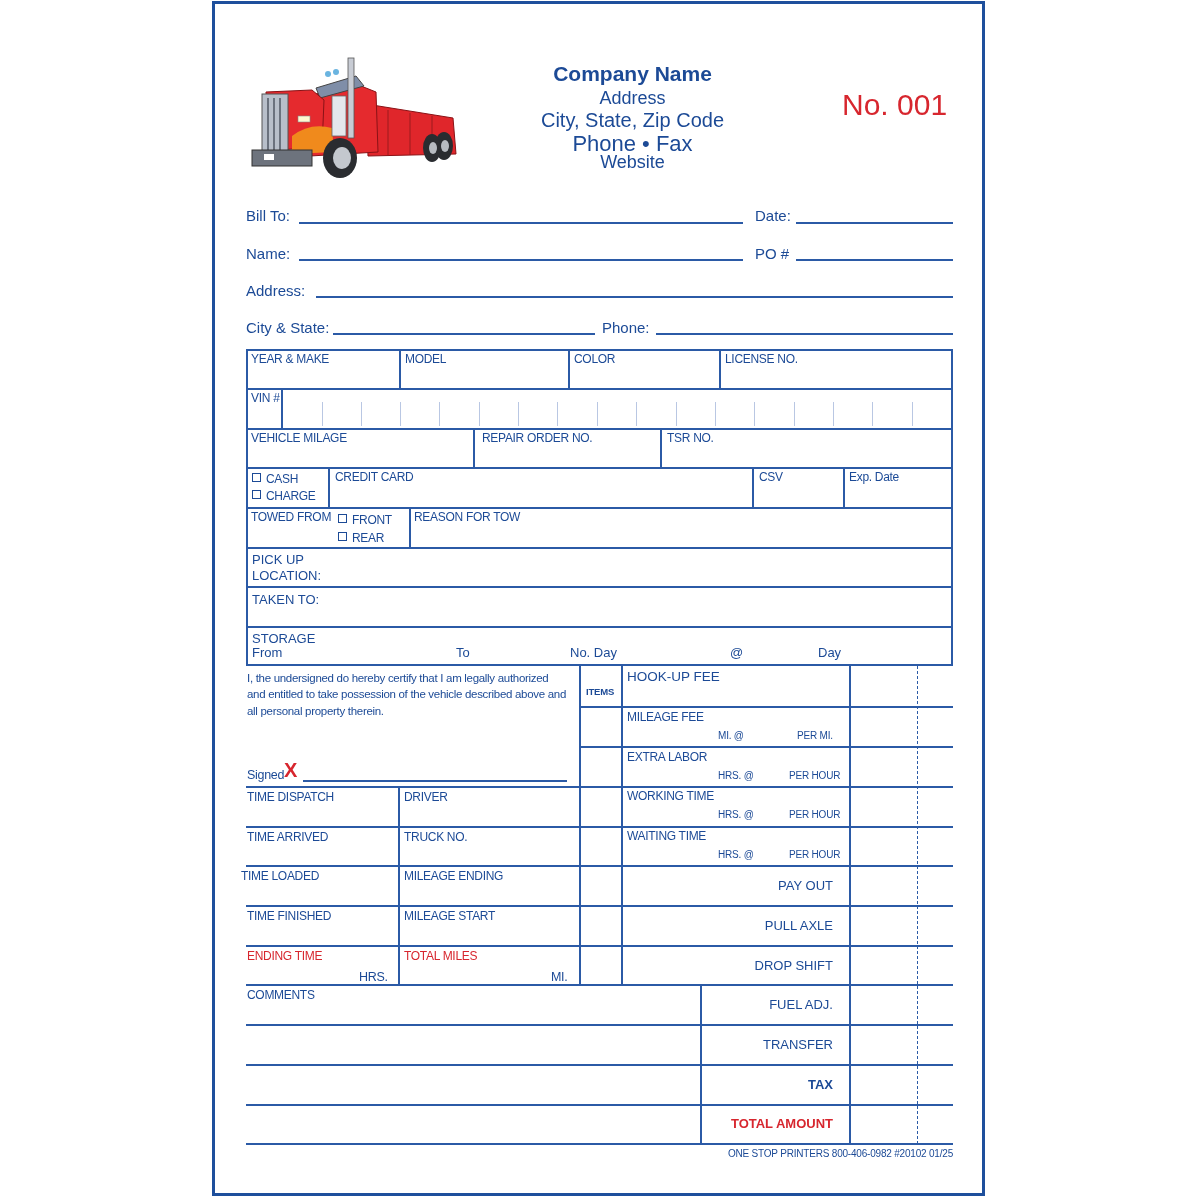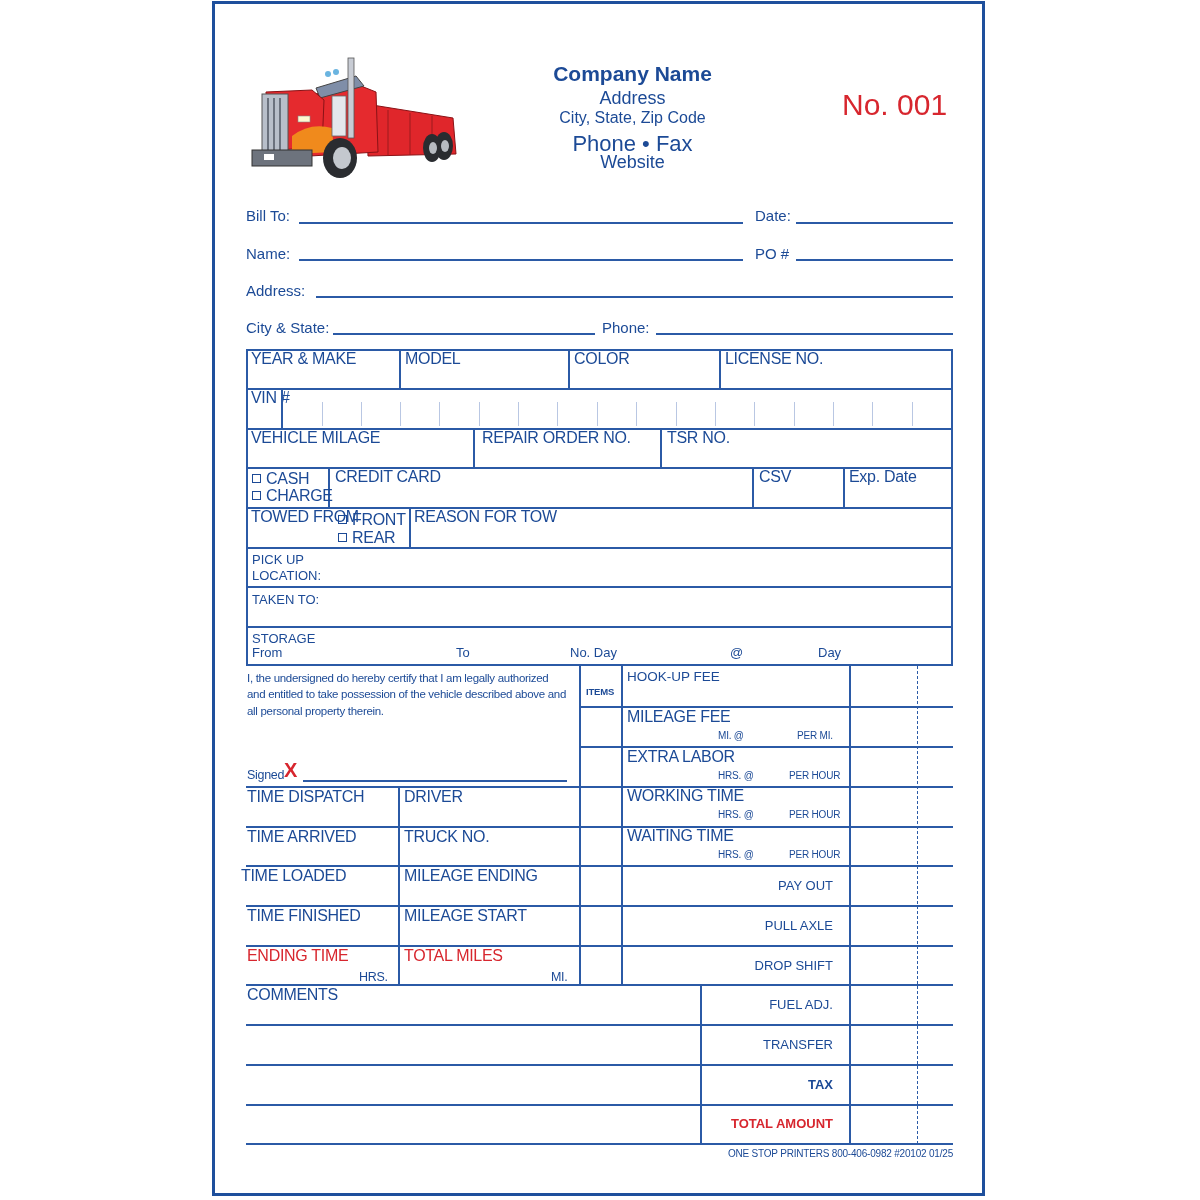--- a/index.html
+++ b/index.html
@@ -4,21 +4,21 @@
 <style>
   html, body { margin:0; padding:0; background:#ffffff; }
   body { width:1200px; height:1200px; position:relative; overflow:hidden; font-family:"Liberation Sans", sans-serif; color:#1c4a96; }
   .abs { position:absolute; }
   .frame { position:absolute; left:212px; top:1px; width:773px; height:1195px; border:3px solid #1e4f9c; box-sizing:border-box; background:#fff; }
   .red { color:#d7262e; }
   .hline { position:absolute; height:2px; background:#2b5aa6; }
   .vline { position:absolute; width:2px; background:#2b5aa6; }
   .thin-v { position:absolute; width:1px; background:#b9c7e3; }
   .dash-v { position:absolute; width:0; border-left:1.5px dashed #2b5aa6; }
-  .lbl { position:absolute; font-size:16px; letter-spacing:-0.3px; white-space:nowrap; line-height:14px; }
+  .lbl { position:absolute; font-size:12px; letter-spacing:-0.3px; white-space:nowrap; line-height:14px; }
   .lbl-sm { position:absolute; font-size:10px; letter-spacing:-0.2px; white-space:nowrap; line-height:12px; }
   .lbl-md { position:absolute; font-size:13px; white-space:nowrap; line-height:15px; }
   .lbl-lg { position:absolute; font-size:15px; white-space:nowrap; line-height:17px; }
   .chk { display:inline-block; width:7px; height:7px; border:1.3px solid #1c4a96; margin-right:5px; vertical-align:1px; }
   .line-field { position:absolute; height:1.5px; background:#2b5aa6; }
   .right { text-align:right; }
   .hdr-center { position:absolute; left:480px; width:305px; text-align:center; }
 </style>
 </head>
 <body>
@@ -59,21 +59,21 @@
     <ellipse cx="185" cy="92" rx="4" ry="6" fill="#b6bac0"></ellipse>
 
     <rect x="50" y="60" width="12" height="6" fill="#fff8d0" stroke="#888" stroke-width="0.6"></rect>
     <circle cx="80" cy="18" r="3" fill="#6ab4e0"></circle>
     <circle cx="88" cy="16" r="3" fill="#6ab4e0"></circle>
   </svg>
 </div>
 
 <div class="hdr-center" style="top:62px;font-size:21px;font-weight:bold;">Company Name</div>
 <div class="hdr-center" style="top:88px;font-size:18px;">Address</div>
-<div class="hdr-center" style="top:109px;font-size:16px;">City, State, Zip Code</div>
+<div class="hdr-center" style="top:109px;font-size:20px;">City, State, Zip Code</div>
 <div class="hdr-center" style="top:131px;font-size:22px;">Phone • Fax</div>
 <div class="hdr-center" style="top:152px;font-size:18px;">Website</div>
 
 <div class="abs red" style="left:842px;top:88px;font-size:30px;">No. 001</div>
 
 <div class="lbl-lg" style="left:246px;top:207px;">Bill To:</div>
 <div class="line-field" style="left:299px;top:222px;width:444px;"></div>
 <div class="lbl-lg" style="left:755px;top:207px;">Date:</div>
 <div class="line-field" style="left:796px;top:222px;width:157px;"></div>
 

